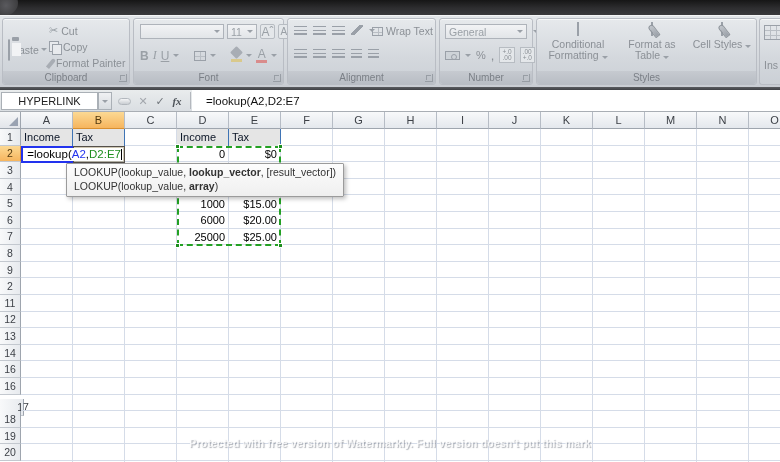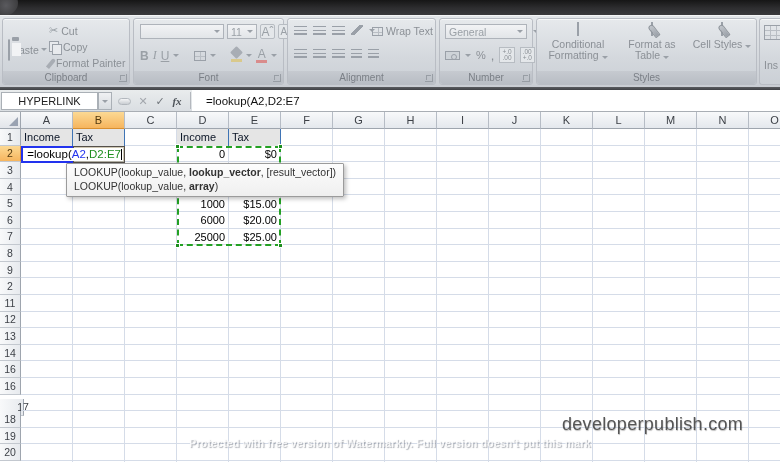--- a/index.html
+++ b/index.html
@@ -411,16 +411,15 @@
       <span class="handle" style="right:-4px;top:-4px;"></span>
       <span class="handle" style="left:-4px;bottom:-4px;"></span>
       <span class="handle" style="right:-4px;bottom:-4px;"></span>
     </div>
 
     <div class="tooltip" style="left:66px;top:51px;">
       <div id="tipline1"><span>LOOKUP(lookup_value, </span><span style="font-weight: bold;">lookup_vector</span><span>, [result_vector])</span></div>
       <div id="tipline2"><span>LOOKUP(lookup_value, </span><span style="font-weight: bold;">array</span><span>)</span></div>
     </div>
 
-    <div class="wm-site" style="left:562px;top:302px;">developerpublish.com</div>
     <div class="wm-notice" style="top:325px;">Protected with free version of Watermarkly. Full version doesn't put this mark</div>
   </div>
 </div>
 
 </body></html>

